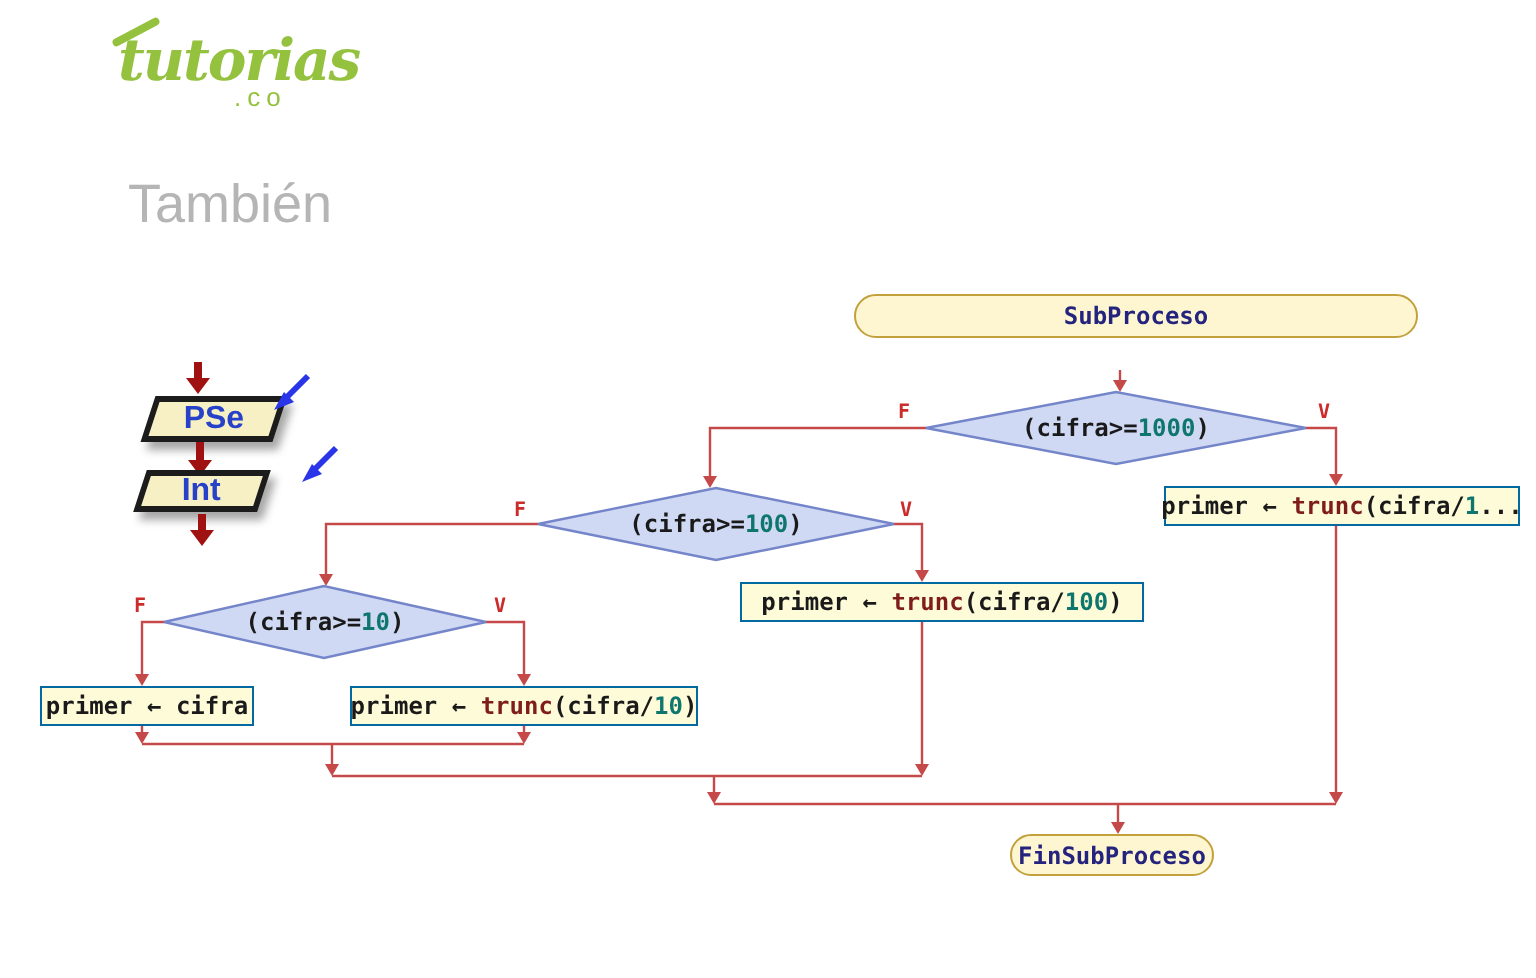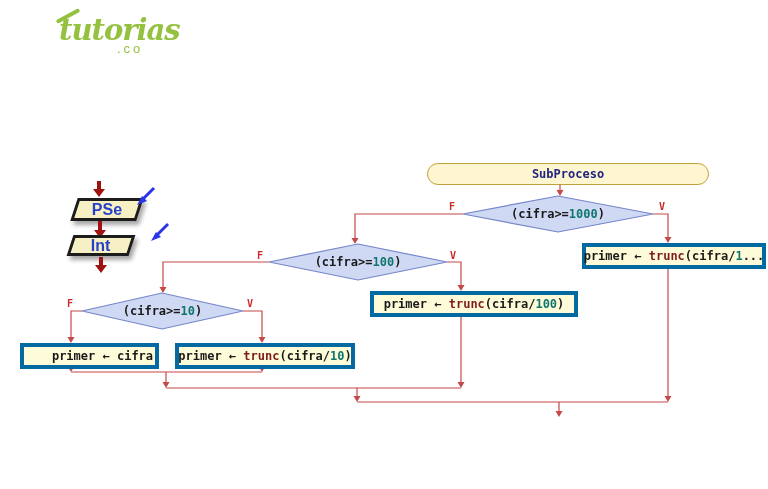--- a/index.html
+++ b/index.html
@@ -24,38 +24,39 @@
   .para span{transform:skewX(18deg);color:#2742c8;font-family:"Liberation Sans",sans-serif;
              font-weight:bold;font-size:16px;}
   .rstem{width:4px;background:#a01212;}
   .rhead{width:0;height:0;border-left:6px solid transparent;border-right:6px solid transparent;
          border-top:8px solid #a01212;}
 
   
   .node-text{display:flex;align-items:center;justify-content:center;white-space:pre;
              font-size:12px;font-weight:bold;color:#1a1a1a;}
   .stadium{background:#fdf6d0;border:1px solid #c2a13c;border-radius:12px;}
-  .procbox{background:#fefcd8;border:4px solid #0369a1;}
+  .procbox{background:#fefcd8;border:1px solid #0369a1;}
   .kw{color:#24247e;}
   .fn{color:#7f1d1d;}
   .num{color:#0f766e;}
   .fv{position:absolute;color:#cc2b2b;font-size:10px;font-weight:bold;}
 </style>
 </head>
 <body>
 
 <div class="canvas">
 
   <div class="abs" style="left:53px;top:8px;width:110px;height:50px;">
     <div class="abs cap-bar" style="left:2px;top:6px;"></div>
     <span class="abs brand-text" style="left:6px;top:5px;">tutorias</span>
     <span class="abs brand-tld" style="left:64px;top:33px;">.co</span>
   </div>
 
   <div class="abs tagline" style="left:8px;top:84px;">
+    <div>También</div>
   </div>
 
   <div class="abs" style="left:60px;top:175px;width:115px;height:100px;">
     <div class="abs rstem" style="left:37px;top:6px;height:8px;"></div>
     <div class="abs rhead" style="left:33px;top:14px;"></div>
 
     <div class="abs para" style="left:14px;top:23px;width:60px;height:17px;">
       <span>PSe</span>
     </div>
     <svg class="abs" style="left:74px;top:10px;" width="24" height="24" viewBox="0 0 24 24">
@@ -114,21 +115,21 @@
       <polygon points="664.5,396 671.5,396 668,402"></polygon>
       <polygon points="555.5,411 562.5,411 559,417"></polygon>
     </g>
     <g fill="#cfd9f4" stroke="#7585c9" stroke-width="1.2">
       <polygon points="463,214 558,196 653,214 558,232"></polygon>
       <polygon points="269,262 358,244 447,262 358,280"></polygon>
       <polygon points="82,311 162,293 243,311 162,329"></polygon>
     </g>
   </svg>
 
-  <div class="abs stadium node-text" style="left:427px;top:163px;width:280px;height:20px;">
+  <div class="abs stadium node-text" style="left:427px;top:147px;width:280px;height:20px;">
     <span class="kw">SubProceso</span>
   </div>
 
   <div class="abs node-text" style="left:463px;top:196px;width:190px;height:36px;">
     <span>(cifra&gt;=</span><span class="num">1000</span><span>)</span>
   </div>
   <div class="abs node-text" style="left:269px;top:244px;width:178px;height:36px;">
     <span>(cifra&gt;=</span><span class="num">100</span><span>)</span>
   </div>
   <div class="abs node-text" style="left:82px;top:293px;width:161px;height:36px;">
@@ -141,21 +142,24 @@
   <span class="fv" style="left:450px;top:250px;">V</span>
   <span class="fv" style="left:67px;top:298px;">F</span>
   <span class="fv" style="left:247px;top:298px;">V</span>
 
   <div class="abs procbox node-text" style="left:582px;top:243px;width:176px;height:18px;">
     <span>primer ← </span><span class="fn">trunc</span><span>(cifra/</span><span class="num">1</span><span>...</span>
   </div>
   <div class="abs procbox node-text" style="left:370px;top:291px;width:200px;height:18px;">
     <span>primer ← </span><span class="fn">trunc</span><span>(cifra/</span><span class="num">100</span><span>)</span>
   </div>
-  <div class="abs procbox node-text" style="left:20px;top:343px;width:105px;height:18px;padding-left:26px;">
+  <div class="abs procbox node-text" style="left:20px;top:343px;width:105px;height:18px;">
     <span>primer ← cifra</span><span class="fn"></span><span></span><span class="num"></span><span></span>
   </div>
   <div class="abs procbox node-text" style="left:175px;top:343px;width:172px;height:18px;">
     <span>primer ← </span><span class="fn">trunc</span><span>(cifra/</span><span class="num">10</span><span>)</span>
   </div>
 
+  <div class="abs stadium node-text" style="left:505px;top:417px;width:100px;height:19px;">
+    <span class="kw">FinSubProceso</span>
+  </div>
 
 </div>
 
 </body></html>

